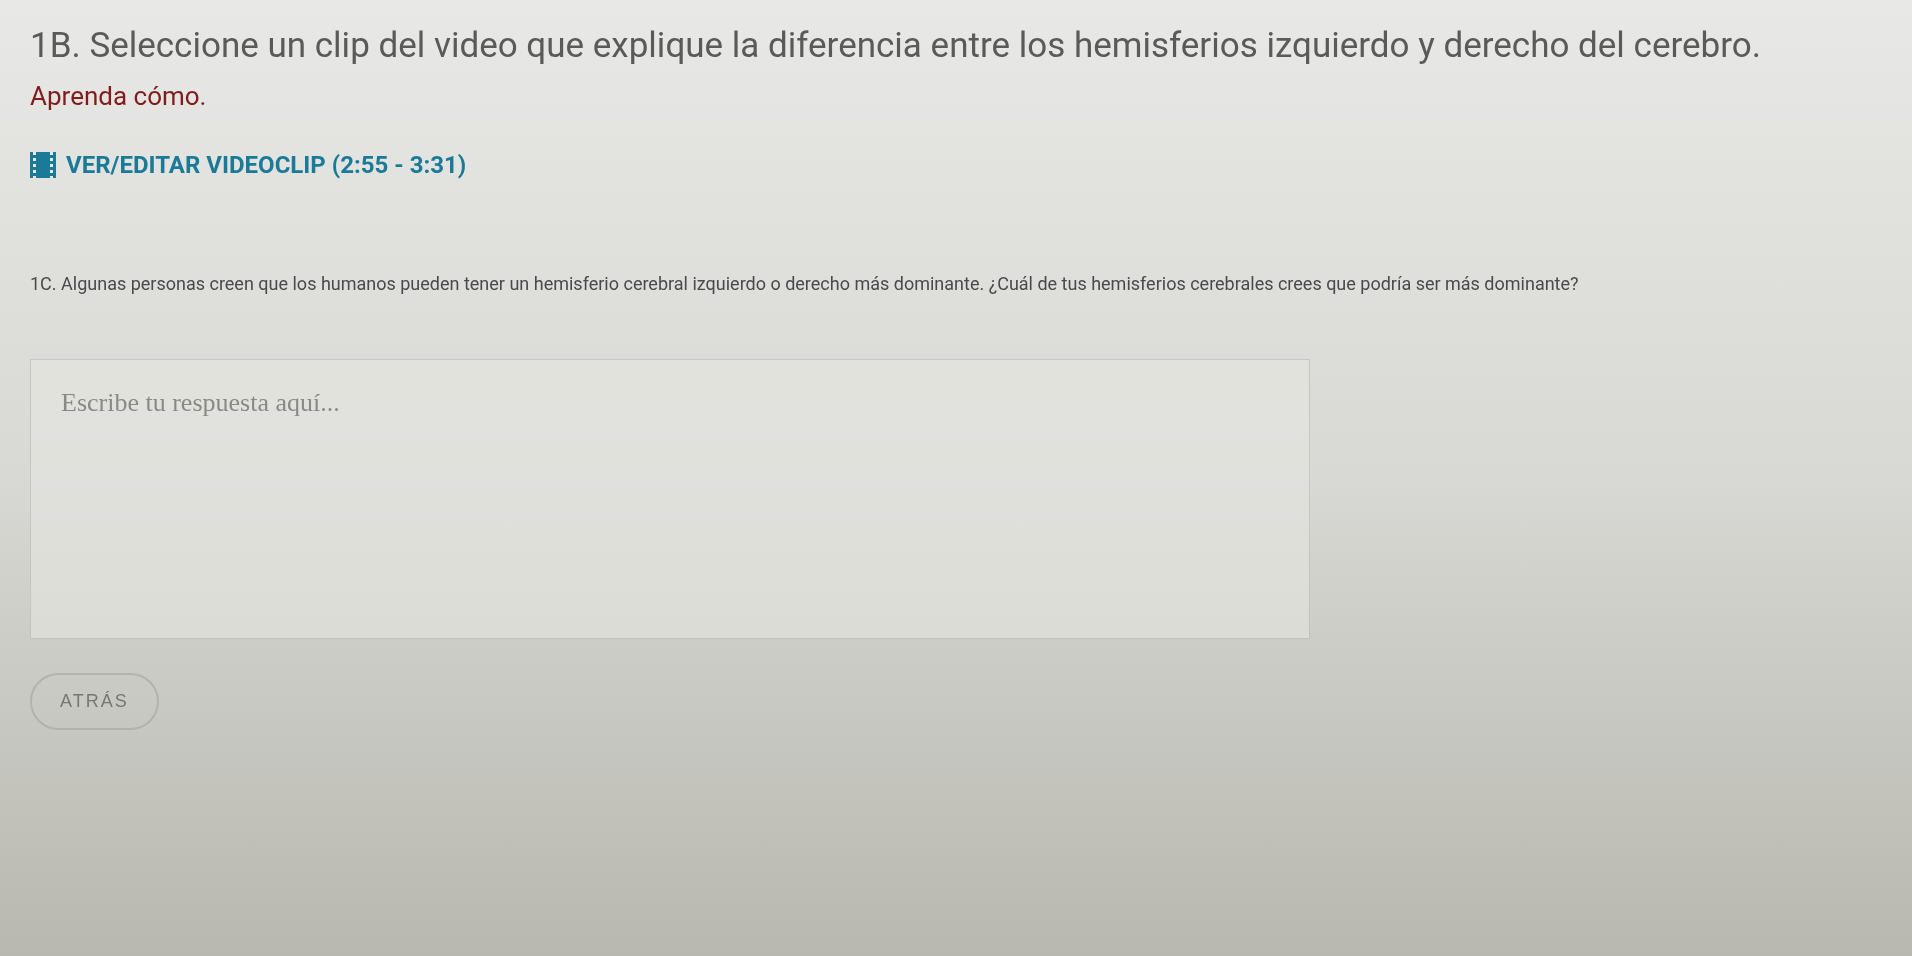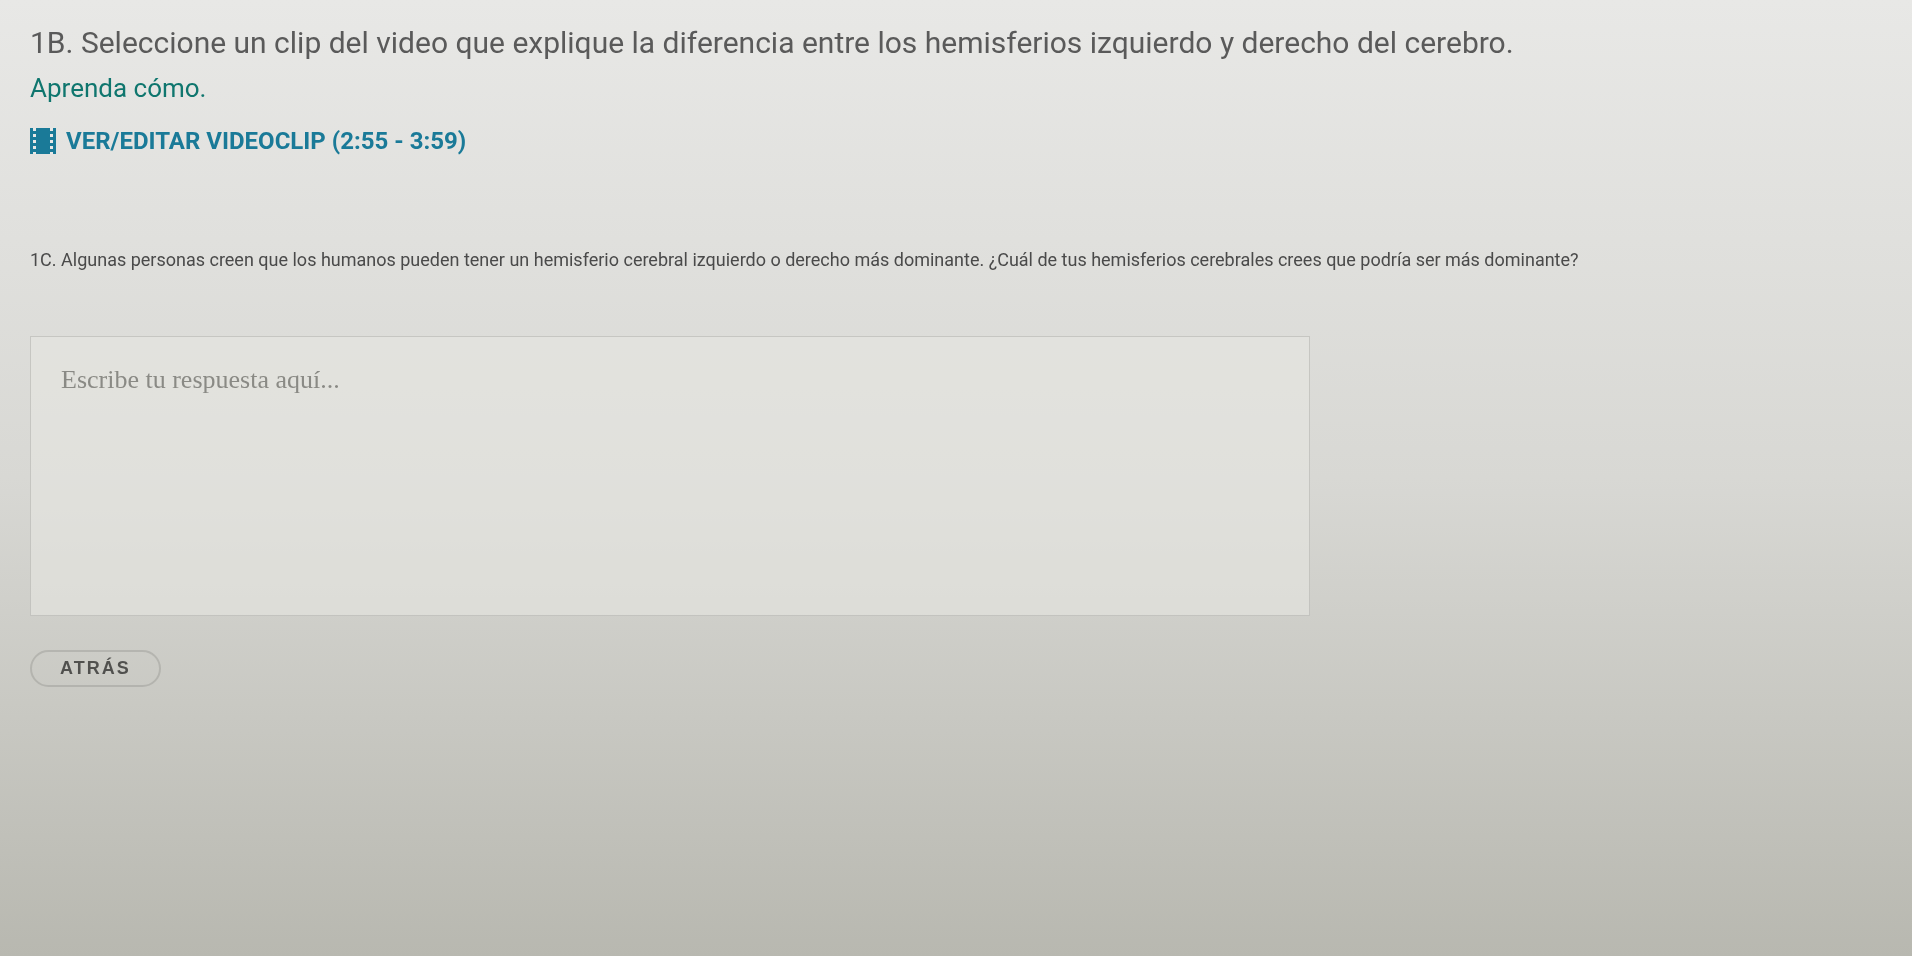--- a/index.html
+++ b/index.html
@@ -8,29 +8,29 @@
       box-sizing: border-box;
     }
     body {
       font-family: -apple-system, BlinkMacSystemFont, "Segoe UI", Roboto, Helvetica, Arial, sans-serif;
       background: linear-gradient(180deg, #e8e8e6 0%, #d8d8d4 50%, #b8b8b0 100%);
       min-height: 956px;
       padding: 20px 30px;
       color: #4a4a4a;
     }
     .question-1b {
-      font-size: 30px;
+      font-size: 35px;
       color: #5a5a5a;
       line-height: 1.5;
       margin-bottom: 8px;
     }
     .learn-how {
       font-size: 26px;
-      color: #0f766e;
-      margin-bottom: 24px;
+      color: #7f1d1d;
+      margin-bottom: 40px;
       cursor: pointer;
     }
     .videoclip-link {
       display: inline-flex;
       align-items: center;
       gap: 10px;
       font-size: 24px;
       font-weight: 700;
       color: #1a7a98;
       cursor: pointer;
@@ -85,41 +85,41 @@
       color: #8a8a85;
     }
     .footer-area {
       margin-top: 30px;
       display: flex;
       align-items: center;
     }
     .back-btn {
       border: 2px solid rgba(140, 140, 135, 0.6);
       border-radius: 30px;
-      padding: 6px 28px;
+      padding: 16px 28px;
       background: transparent;
-      color: #000000;
+      color: #404040;
       font-size: 18px;
       letter-spacing: 2px;
-      font-weight: 700;
+      font-weight: 400;
       cursor: pointer;
       opacity: 0.6;
     }
   </style>
 </head>
 <body>
 
 
 
 <div class="question-1b">1B. Seleccione un clip del video que explique la diferencia entre los hemisferios izquierdo y derecho del cerebro.</div>
 <div class="learn-how">Aprenda cómo.</div>
 
 <div class="videoclip-link">
   <span class="videoclip-icon"></span>
-  <span>VER/EDITAR VIDEOCLIP (2:55 - 3:59)</span>
+  <span>VER/EDITAR VIDEOCLIP (2:55 - 3:31)</span>
 </div>
 
 <div class="question-1c">1C. Algunas personas creen que los humanos pueden tener un hemisferio cerebral izquierdo o derecho más dominante. ¿Cuál de tus hemisferios cerebrales crees que podría ser más dominante?</div>
 
 <textarea class="answer-box" placeholder="Escribe tu respuesta aquí..." style=""></textarea>
 
 <div class="footer-area">
   <button class="back-btn">ATRÁS</button>
 </div>
 

